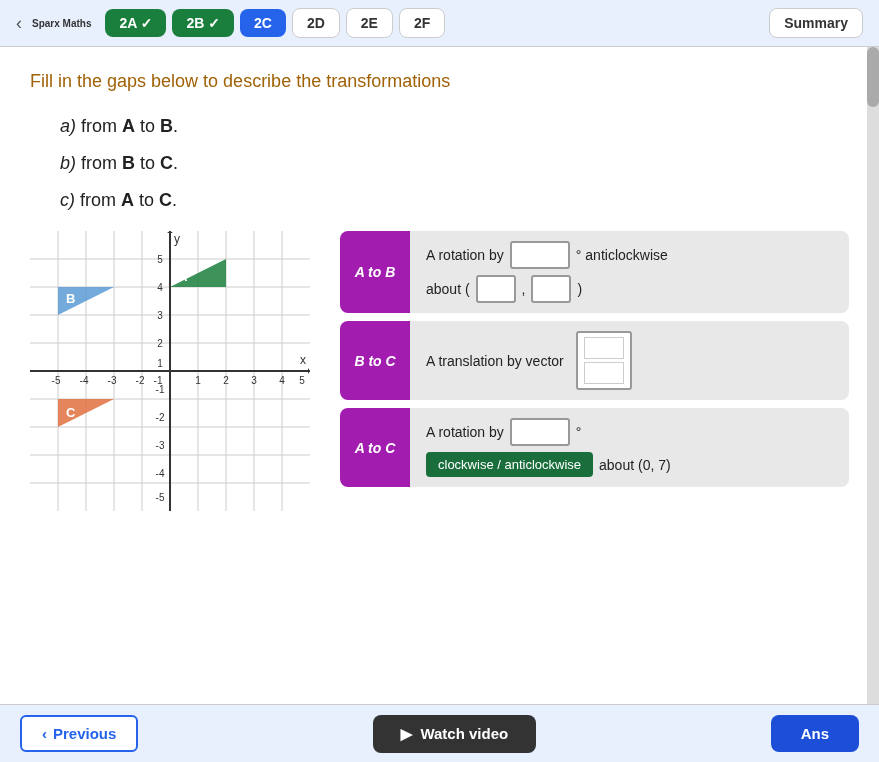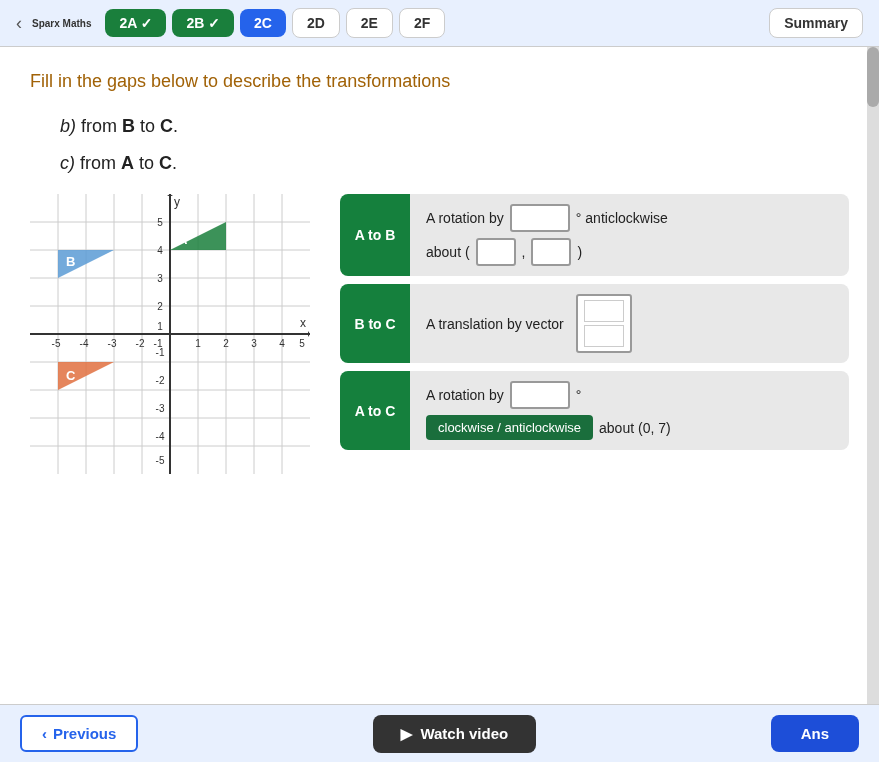--- a/index.html
+++ b/index.html
@@ -117,29 +117,30 @@
       gap: 8px;
       flex: 1;
     }
     .answer-panel {
       display: flex;
       align-items: stretch;
       border-radius: 8px;
       overflow: hidden;
     }
     .panel-label {
-      background: #15803d;
+      background: #a21caf;
       color: white;
       font-weight: bold;
       font-size: 14px;
       padding: 10px 14px;
       display: flex;
       align-items: center;
       justify-content: center;
       min-width: 70px;
+      font-style: italic;
     }
     .panel-content {
       background: #e8e8e8;
       padding: 10px 16px;
       display: flex;
       flex-direction: column;
       justify-content: center;
       gap: 6px;
       flex: 1;
       font-size: 14px;
@@ -279,20 +280,23 @@
   <button class="tab-btn tab-inactive">2E</button>
   <button class="tab-btn tab-inactive">2F</button>
   <button class="tab-btn tab-summary">Summary</button>
 </div>
 
 <div class="main-content">
 
   <p class="instruction-text">Fill in the gaps below to describe the transformations</p>
 
   <div class="sub-questions">
+    <div class="sub-q">
+      <em>a)</em> from <strong>A</strong> to <strong>B</strong>.
+    </div>
     <div class="sub-q">
       <em>b)</em> from <strong>B</strong> to <strong>C</strong>.
     </div>
     <div class="sub-q">
       <em>c)</em> from <strong>A</strong> to <strong>C</strong>.
     </div>
   </div>
 
   <div class="content-row">
 

